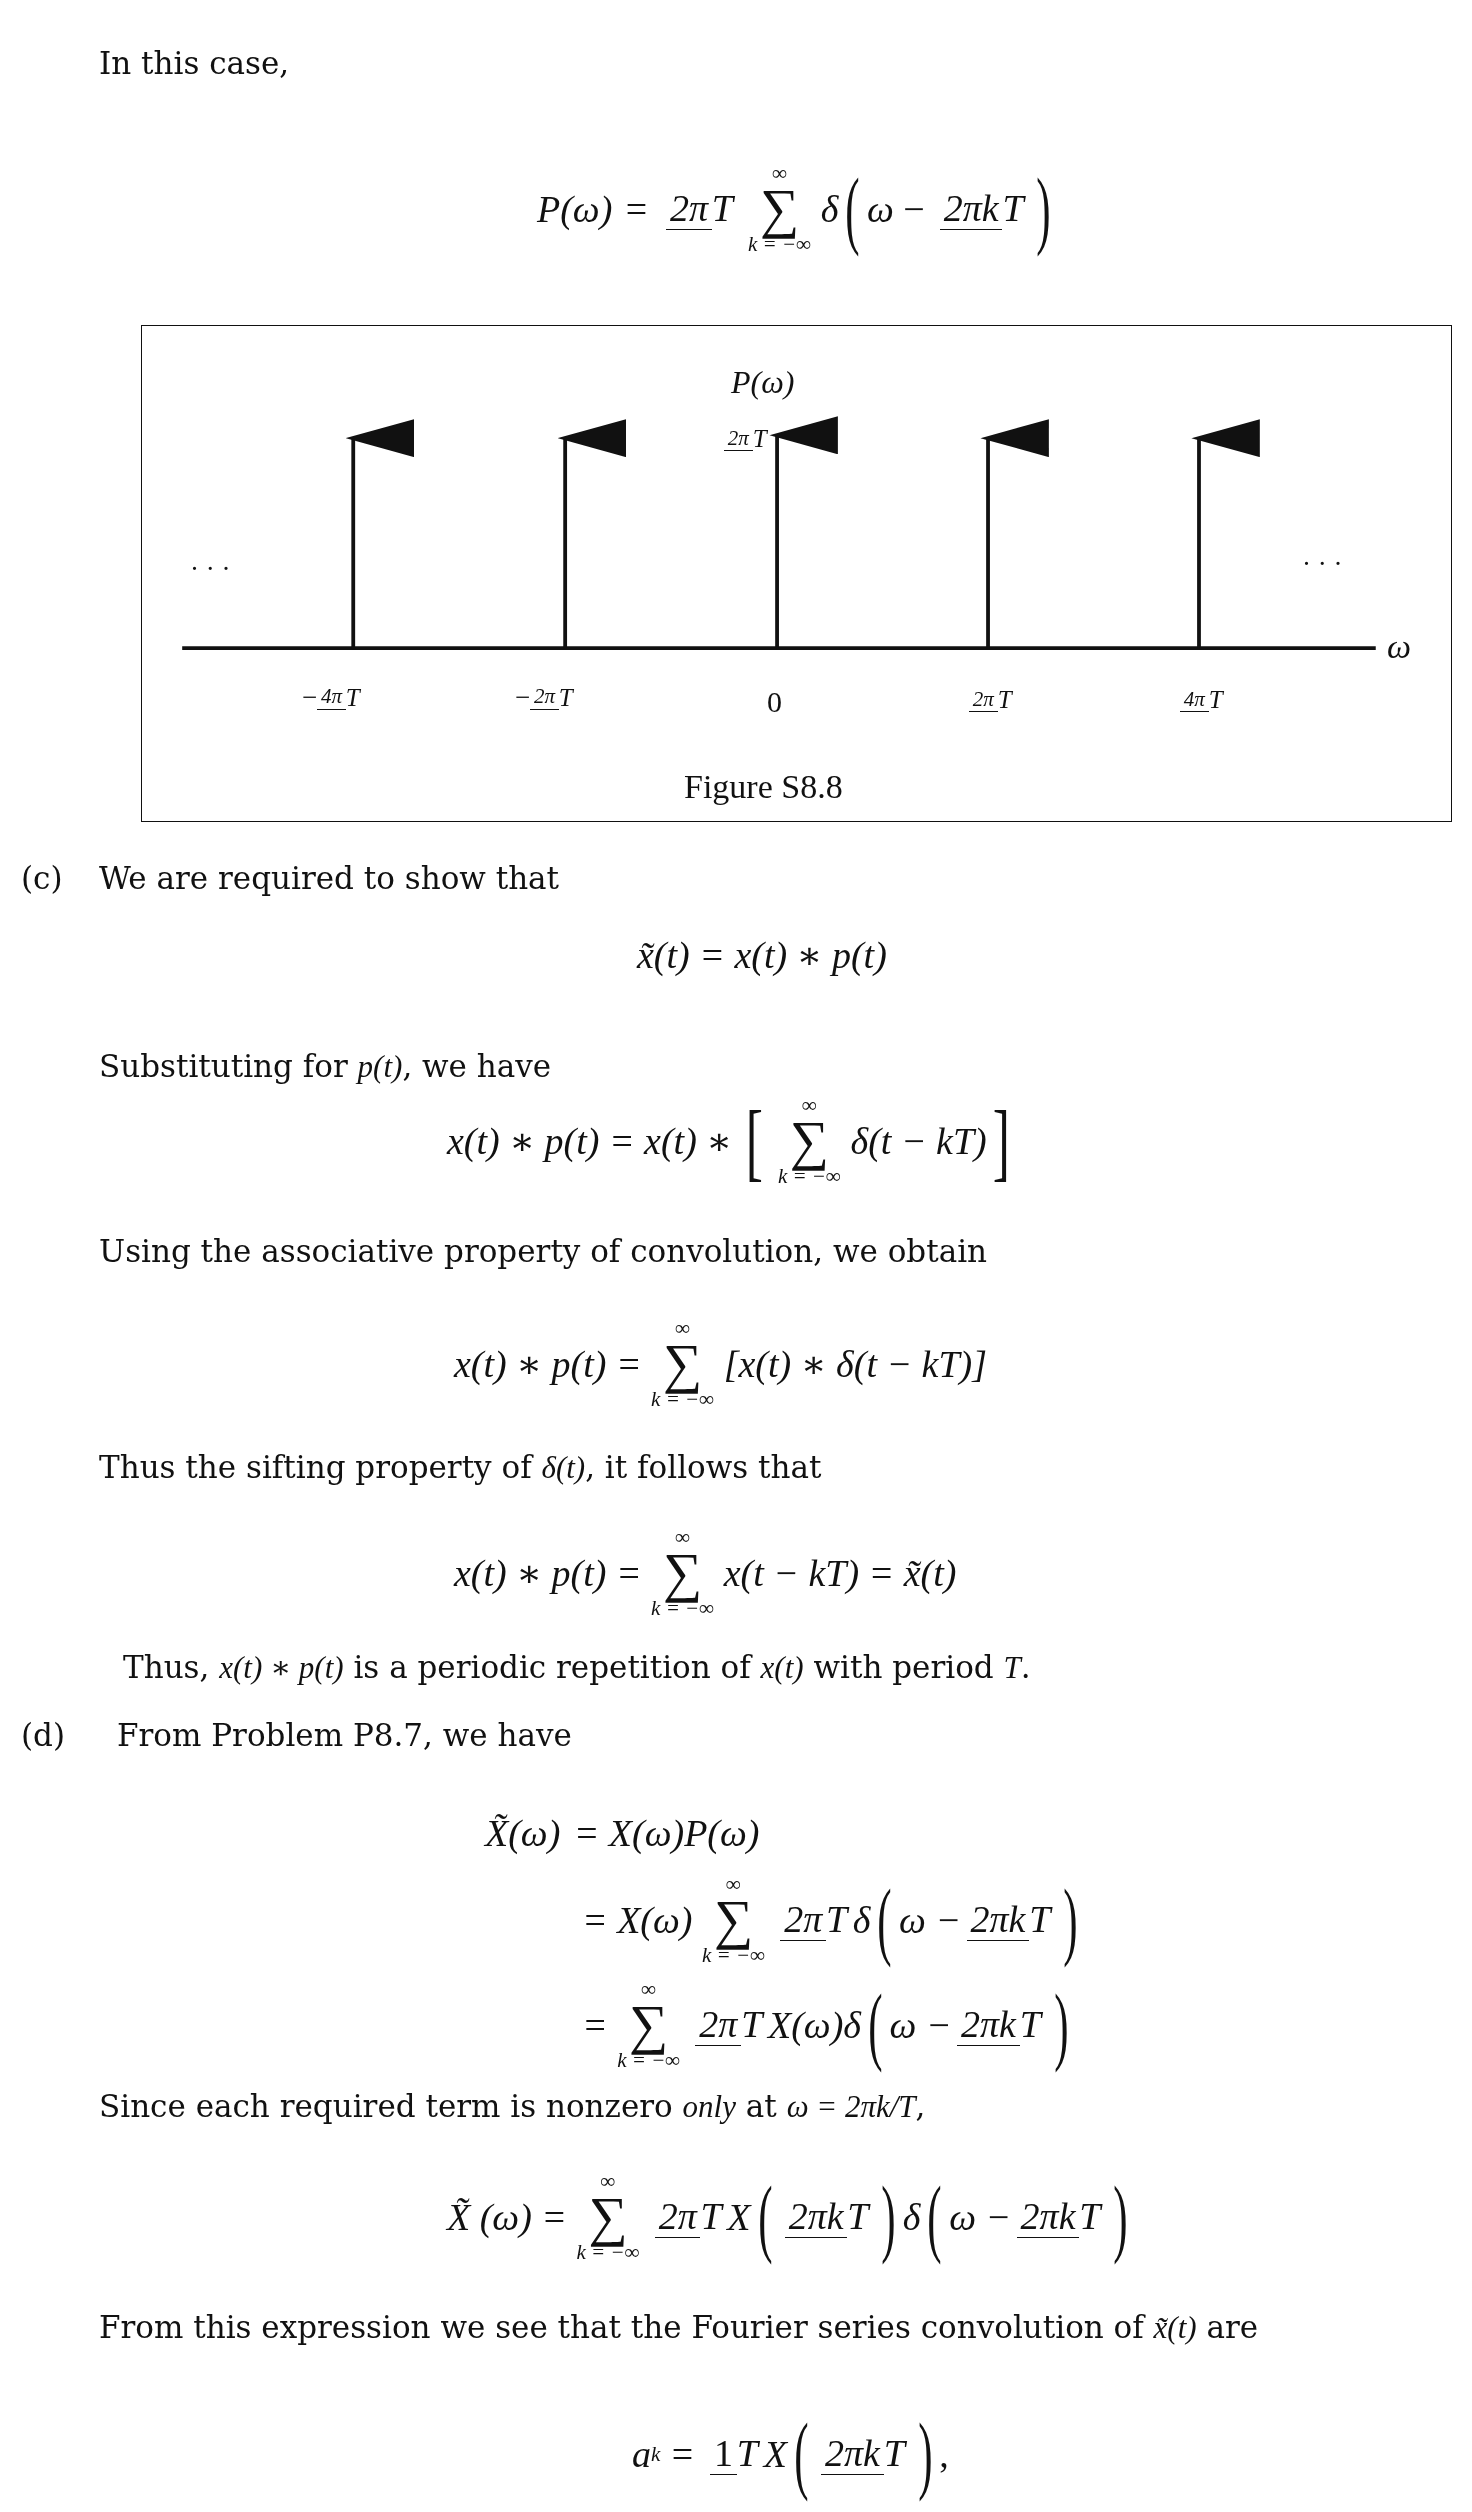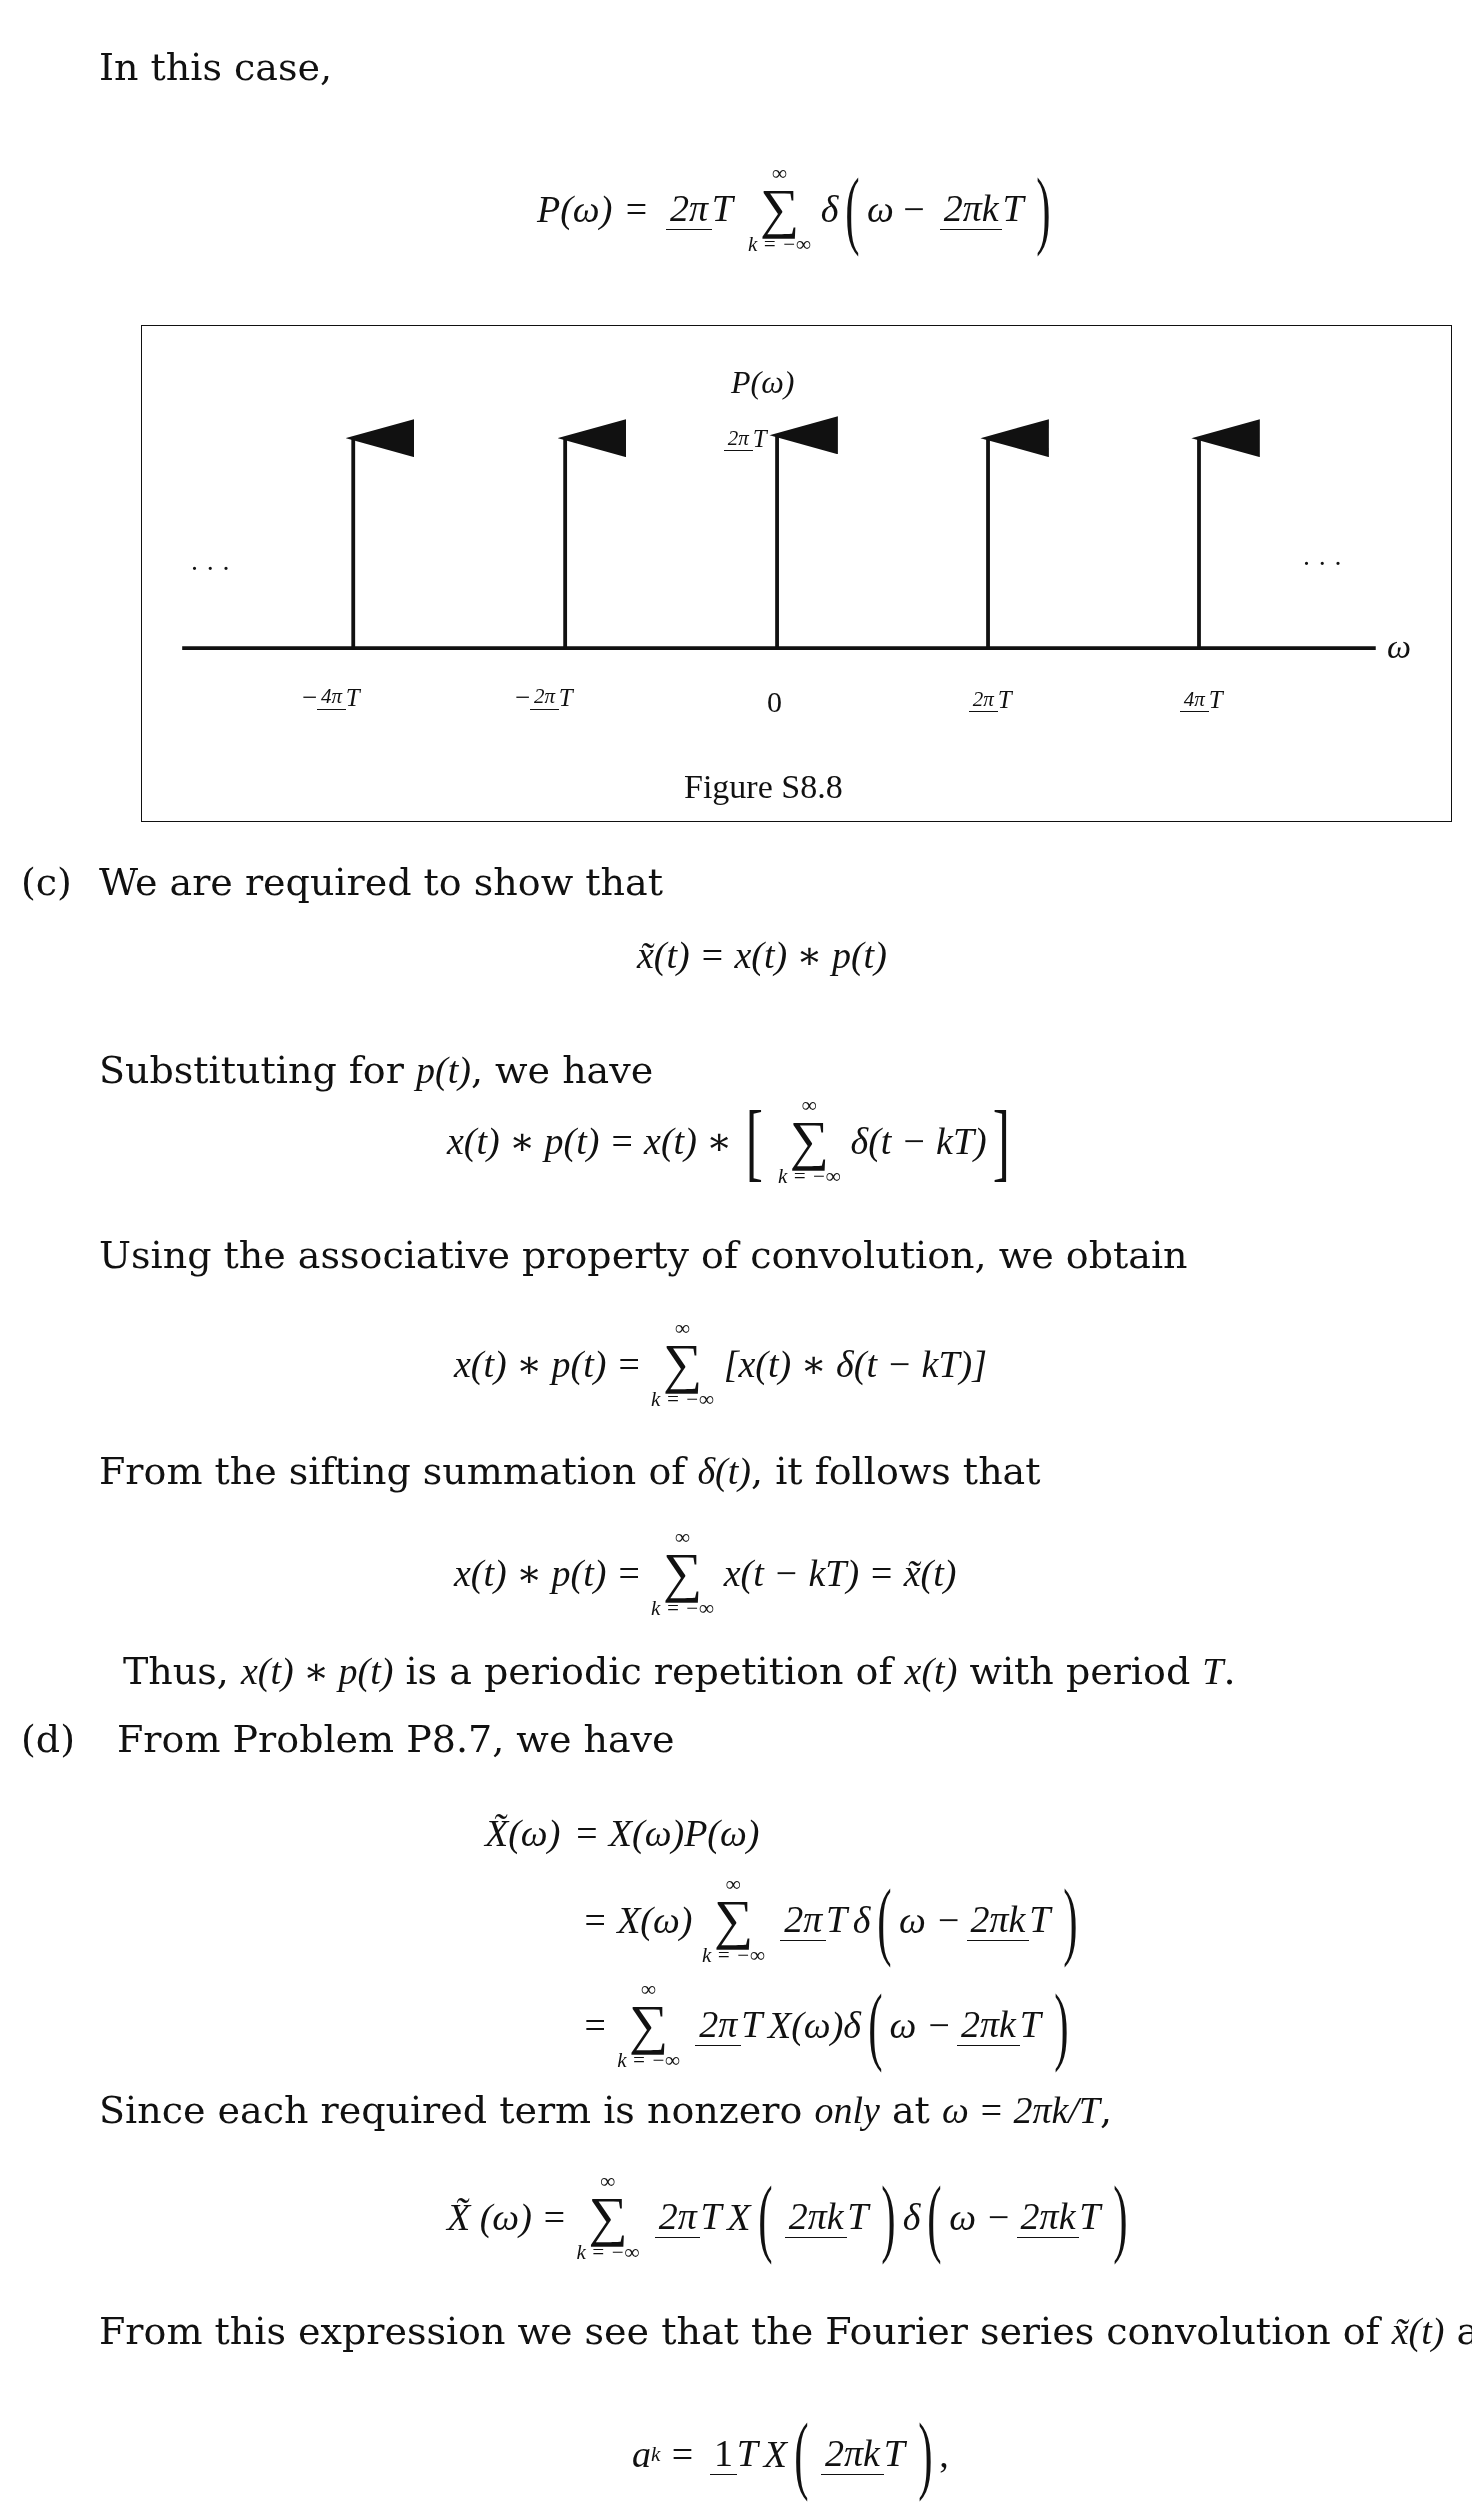--- a/index.html
+++ b/index.html
@@ -1,18 +1,18 @@
 <!DOCTYPE html>
 <html style="font-size:15px"><head>
 <meta charset="utf-8">
 <style>
   html, body { margin:0; padding:0; background:#ffffff; }
   body { width:1472px; height:2512px; position:relative; overflow:hidden;
          font-family:"DejaVu Serif","Liberation Serif",serif; color:#111; }
-  .t { position:absolute; font-size:38px; white-space:nowrap; line-height:1; }
+  .t { position:absolute; font-size:31px; white-space:nowrap; line-height:1; }
   .m { font-family:"Liberation Serif","DejaVu Serif",serif; font-style:italic; }
   .eq { position:absolute; font-family:"Liberation Serif","DejaVu Serif",serif; font-size:38px; white-space:nowrap; display:flex; align-items:center; }
   .frac { display:inline-flex; flex-direction:row; align-items:center; margin:0 5.7px; vertical-align:middle; }
   .frac .num { border-bottom:1.9px solid #111; padding:0 3.8px; line-height:1.1; }
   .frac .den { line-height:1.1; }
   .sum { display:inline-flex; flex-direction:column; align-items:center; margin:0 9.5px; }
   .sum .sup, .sum .sub { font-size:21px; font-style:italic; line-height:1; }
   .sum .sig { font-size:55px; line-height:0.9; font-style:normal; }
   .paren { font-size:86px; font-style:normal; line-height:1; transform:scaleX(0.5); display:inline-block; }
   .bracket { font-size:86px; font-style:normal; line-height:1; display:inline-block; transform:scaleX(0.6); }
@@ -136,21 +136,21 @@
   <span>x(t) ∗ p(t) =</span>
   <span class="sum">
       <span class="sup">∞</span>
       <span class="sig">∑</span>
       <span class="sub">k = −∞</span>
     </span>
   <span>[x(t) ∗ δ(t − kT)]</span>
 </div>
 
 <div class="t" style="left:99px; top:1452px;">
-  <span>From the sifting summation of </span><span class="m">δ(t)</span><span>, it follows that</span>
+  <span>Thus the sifting property of </span><span class="m">δ(t)</span><span>, it follows that</span>
 </div>
 
 <div class="eq m" style="left:454px; top:1516px; height:114px;">
   <span>x(t) ∗ p(t) =</span>
   <span class="sum">
       <span class="sup">∞</span>
       <span class="sig">∑</span>
       <span class="sub">k = −∞</span>
     </span>
   <span>x(t − kT) = x̃(t)</span>

